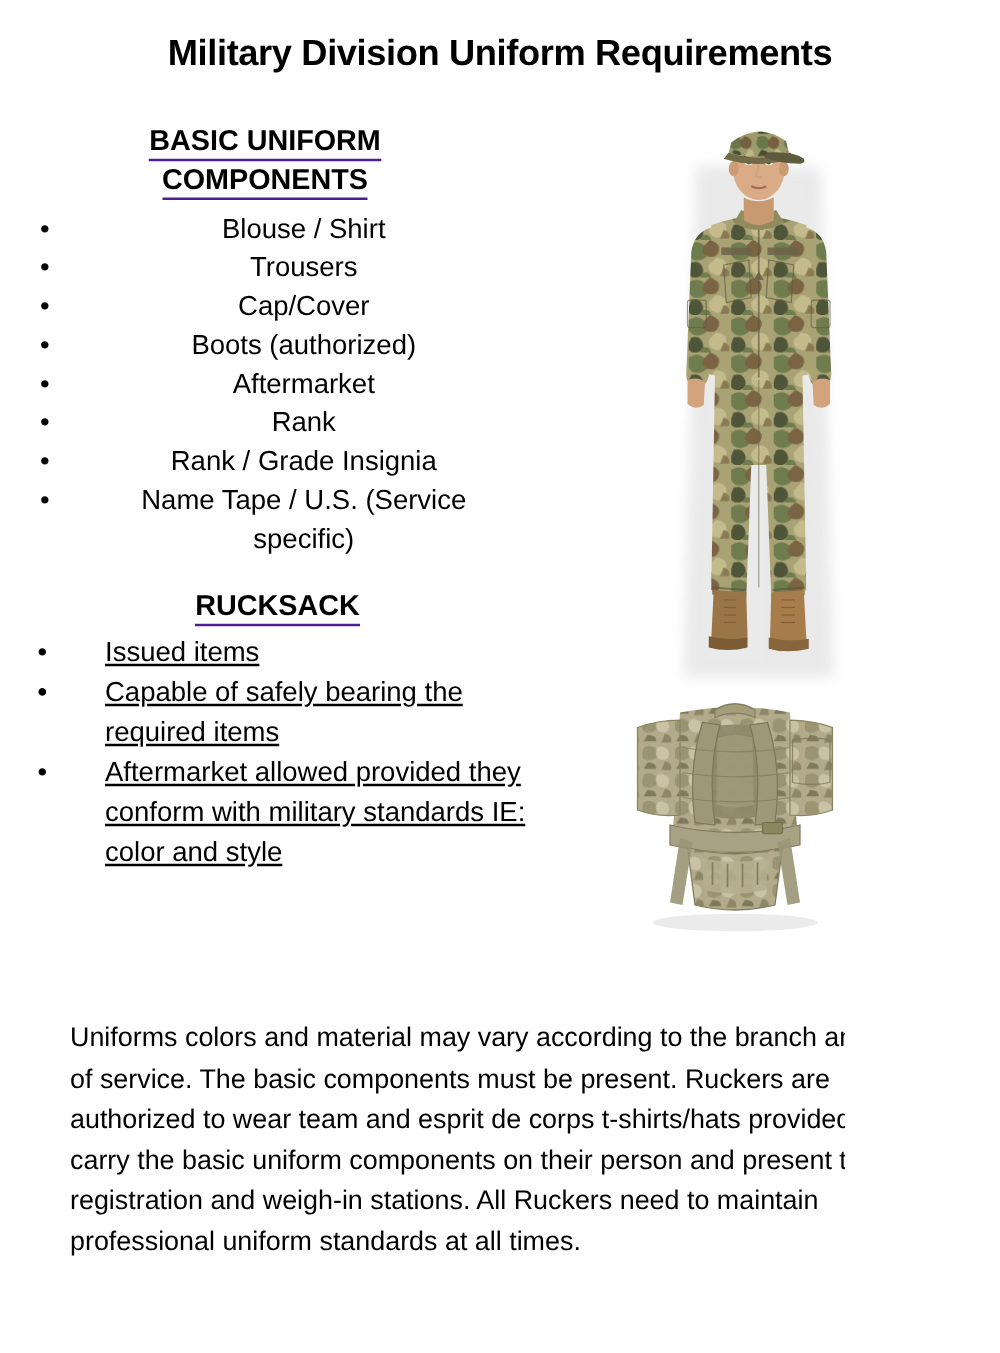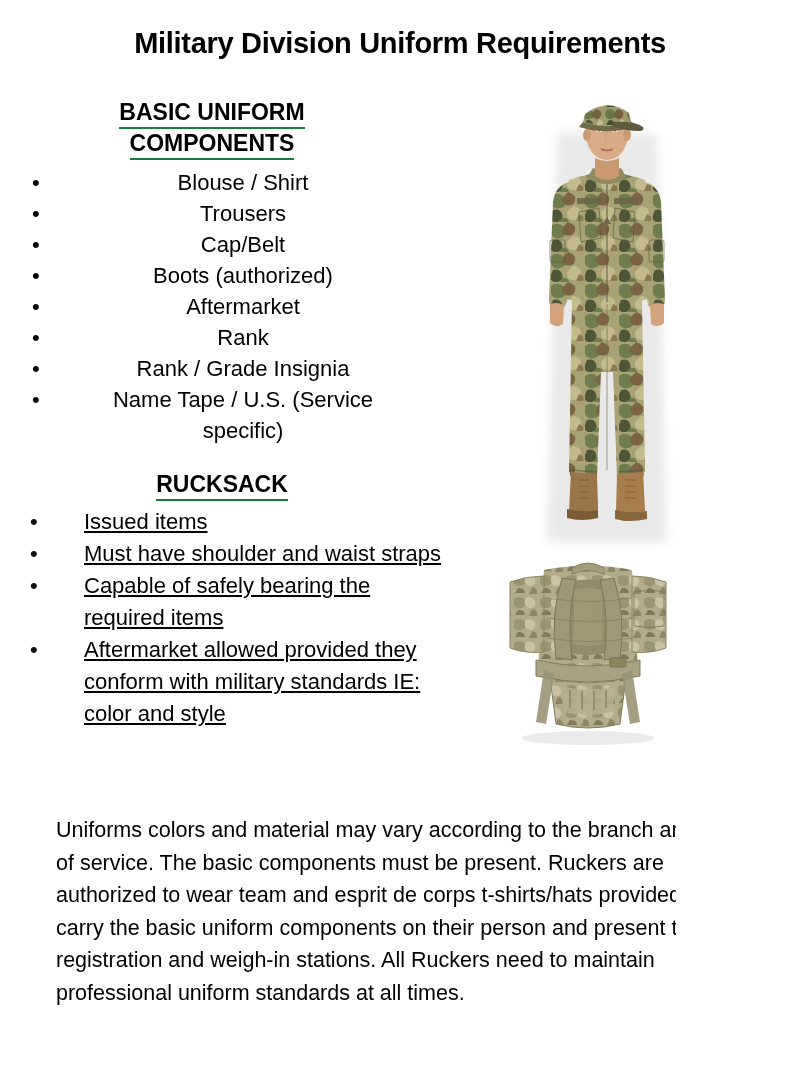--- a/index.html
+++ b/index.html
@@ -44,21 +44,21 @@
   .section-heading {
     text-align: center;
     font-size: 23px;
     font-weight: bold;
     line-height: 29px;
     width: 400px;
     margin: 0;
   }
   .section-heading .hl {
     display: inline-block;
-    border-bottom: 2px solid #15803d;
+    border-bottom: 2px solid #4c1d95;
     padding-bottom: 0px;
   }
 
   #basic-heading { margin-left: 12px; }
 
   ul.bullets {
     list-style: none;
     margin: 0;
     padding: 0;
   }
@@ -141,21 +141,21 @@
       <li>
           <span class="dot">•</span>
           <span class="txt">Blouse / Shirt</span>
         </li>
       <li>
           <span class="dot">•</span>
           <span class="txt">Trousers</span>
         </li>
       <li>
           <span class="dot">•</span>
-          <span class="txt">Cap/Belt</span>
+          <span class="txt">Cap/Cover</span>
         </li>
       <li>
           <span class="dot">•</span>
           <span class="txt">Boots (authorized)</span>
         </li>
       <li>
           <span class="dot">•</span>
           <span class="txt">Aftermarket</span>
         </li>
       <li>
@@ -176,21 +176,20 @@
       <div><span class="hl">RUCKSACK</span></div>
     </div>
 
     <ul class="bullets" id="list-ruck">
       <li>
           <span class="dot">•</span>
           <span class="txt">Issued items</span>
         </li>
       <li>
           <span class="dot">•</span>
-          <span class="txt">Must have shoulder and waist straps</span>
         </li>
       <li>
           <span class="dot">•</span>
           <span class="txt">Capable of safely bearing the required items</span>
         </li>
       <li>
           <span class="dot">•</span>
           <span class="txt">Aftermarket allowed provided they conform with military standards IE: color and style</span>
         </li>
     </ul>

